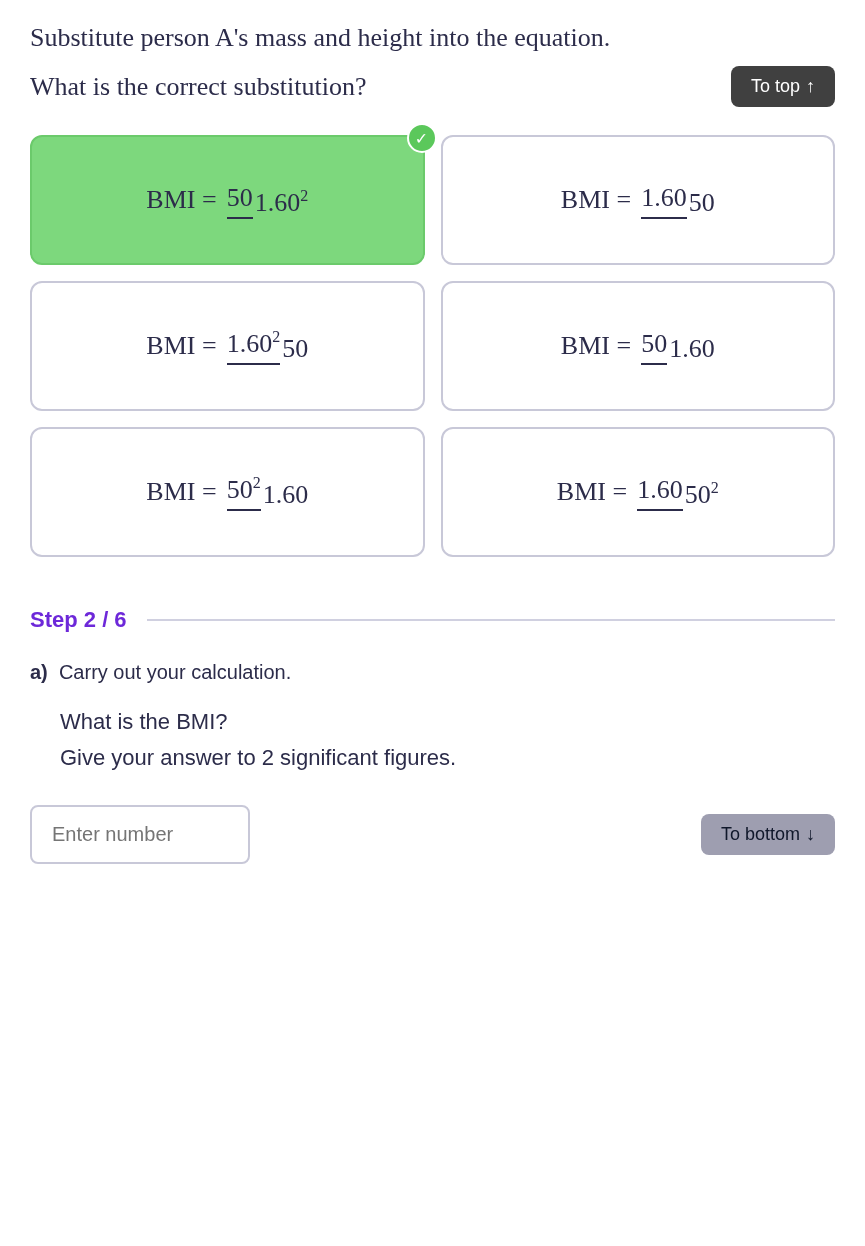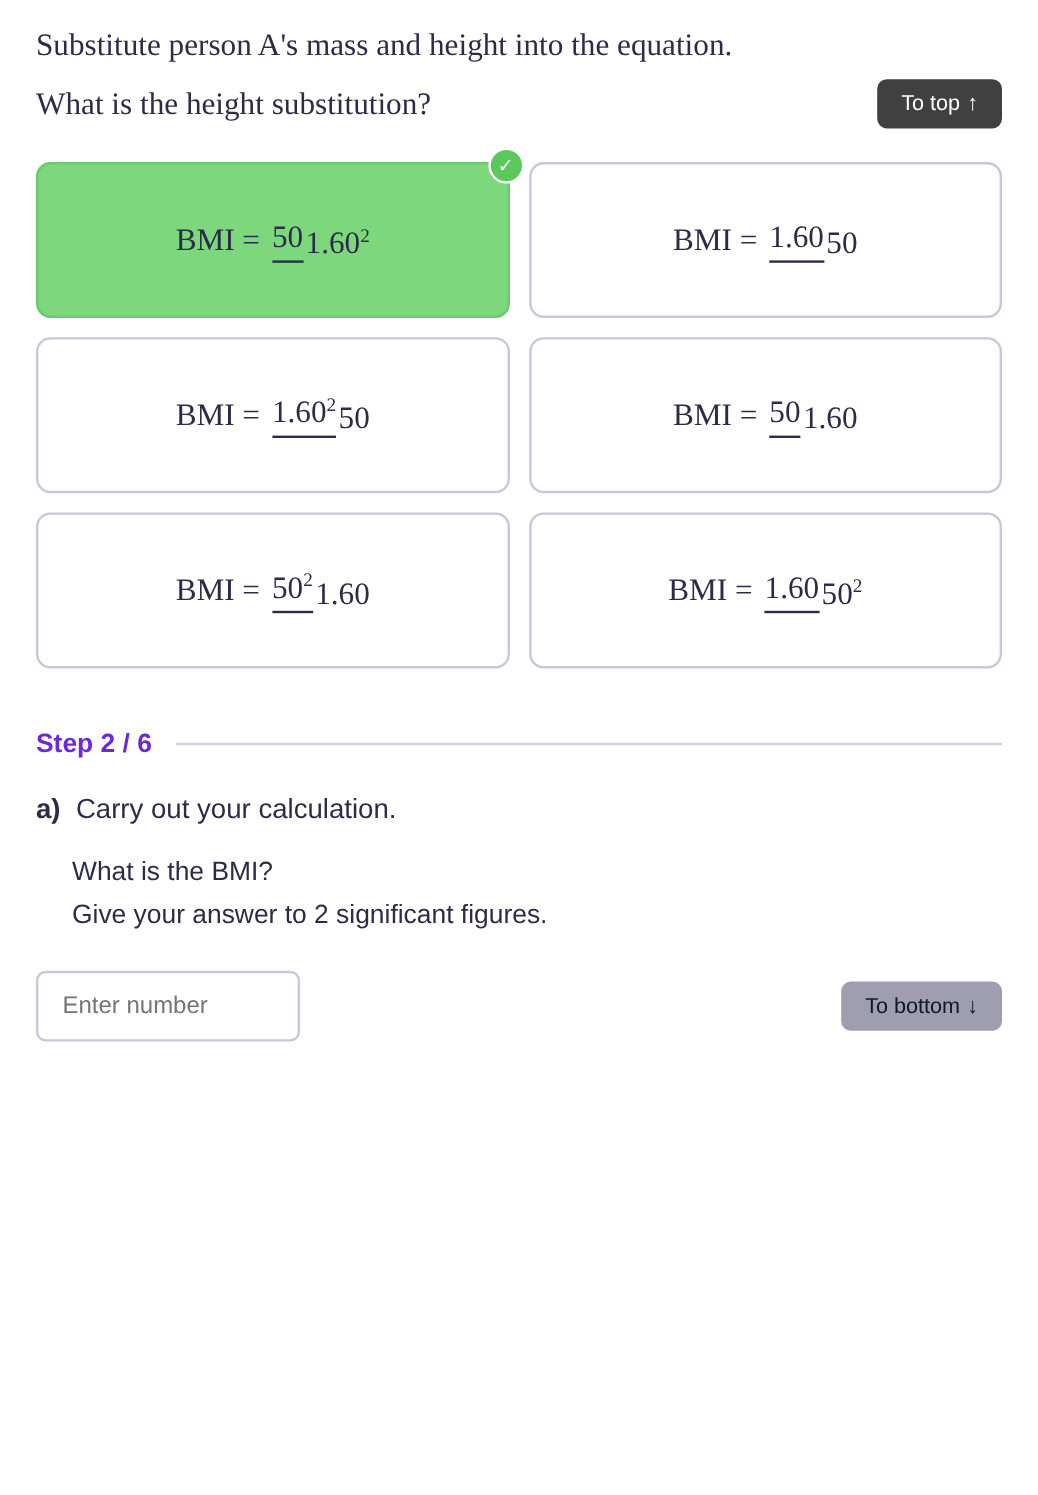--- a/index.html
+++ b/index.html
@@ -150,21 +150,21 @@
       white-space: nowrap;
     }
 
     .step-line {
       flex: 1;
       height: 2px;
       background: #d0d0e0;
     }
 
     .step-part {
-      font-size: 23px;
+      font-size: 20px;
       font-family: Arial, sans-serif;
       color: #2c2c4a;
       margin-bottom: 20px;
     }
 
     .step-part span.part-letter {
       font-weight: bold;
     }
 
     .step-instructions {
@@ -213,21 +213,21 @@
     }
   </style>
 </head>
 <body>
 
 <div class="page-container">
 
   <div class="intro-text">Substitute person A's mass and height into the equation.</div>
 
   <div class="question-row">
-    <div class="question-text">What is the height substitution?</div>
+    <div class="question-text">What is the correct substitution?</div>
     <button class="to-top-btn">
       <span>To top</span>
       <span>↑</span>
     </button>
   </div>
 
   <div class="options-grid">
 
     <div class="option-card correct">
       <div class="checkmark">✓</div>

